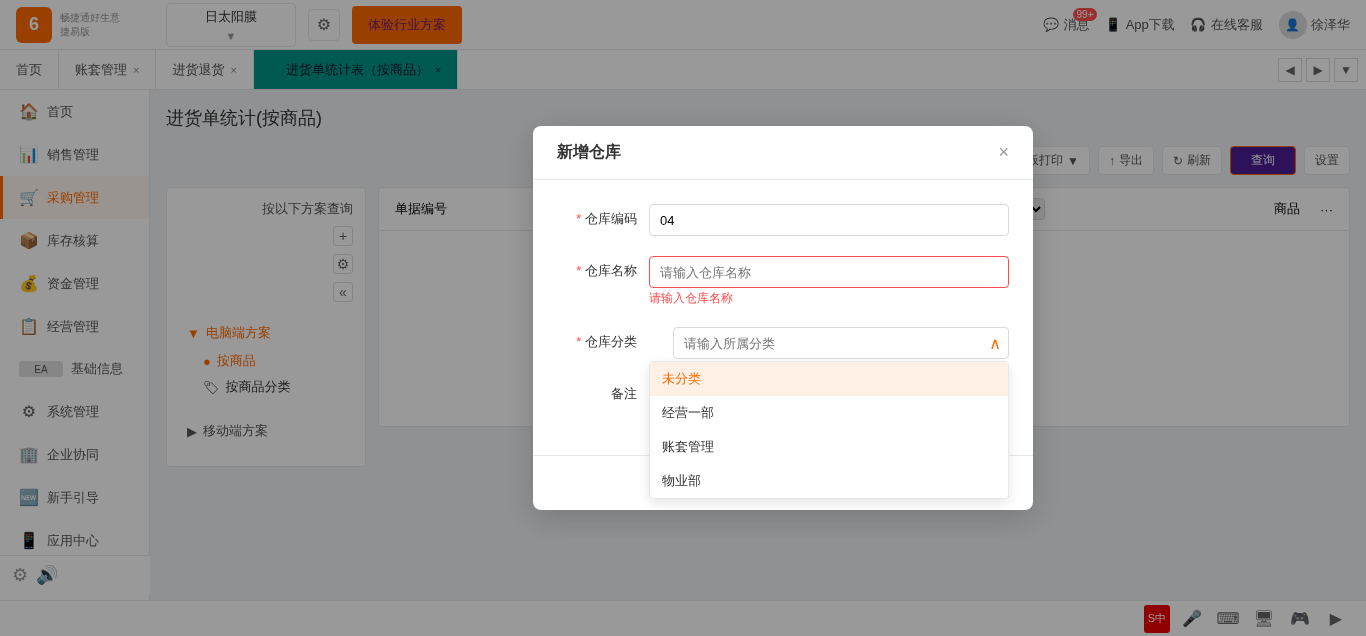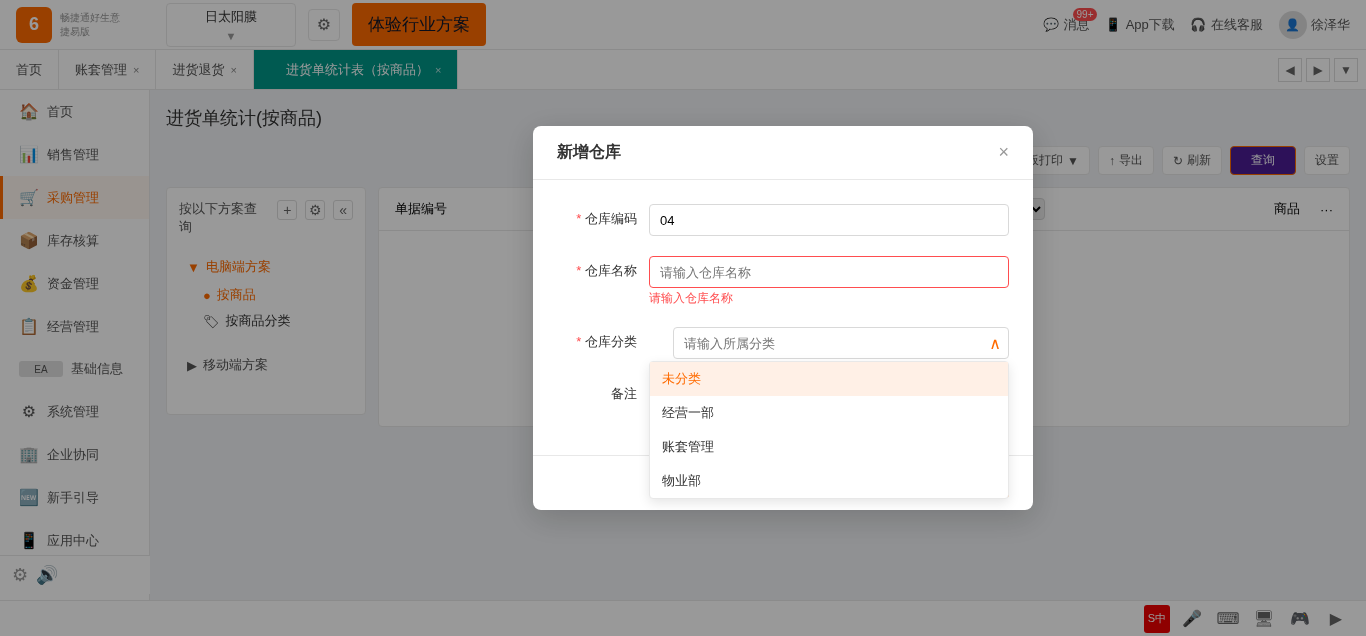--- a/index.html
+++ b/index.html
@@ -61,25 +61,25 @@
     .gear-btn {
       width: 32px; height: 32px;
       border: 1px solid #e8e8e8;
       border-radius: 4px;
       display: flex; align-items: center; justify-content: center;
       cursor: pointer; color: #666; font-size: 16px;
     }
     .trial-btn {
       padding: 10px 16px;
       background: #ff6b00;
-      color: #0f172a;
+      color: #701a75;
       border: none;
       border-radius: 4px;
       cursor: pointer;
-      font-size: 17px;
+      font-size: 13px;
     }
 
     .header-right {
       display: flex;
       align-items: center;
       gap: 16px;
     }
     .header-right-item {
       display: flex;
       align-items: center;
@@ -124,21 +124,21 @@
       padding: 0 16px;
       border-right: 1px solid #e8e8e8;
       cursor: pointer;
       font-size: 13px;
       color: #555;
       gap: 6px;
       white-space: nowrap;
     }
     .tab-item.active {
       background: #009688;
-      color: #ffffff;
+      color: #0f172a;
       padding-left: 32px;
     }
     .tab-close { font-size: 11px; opacity: 0.7; }
     .tab-spacer { flex: 1; }
     .tab-controls { display: flex; gap: 4px; padding: 0 8px; }
     .tab-ctrl-btn {
       width: 24px; height: 24px;
       border: 1px solid #ddd;
       background: #fff;
       cursor: pointer;
@@ -219,25 +219,26 @@
 
     .filter-area {
       background: #fff;
       border-radius: 4px;
       padding: 12px;
       margin-bottom: 12px;
       border: 1px solid #e8e8e8;
     }
     .filter-header {
       display: flex;
-      align-items: flex-start;
+      align-items: flex-end;
       gap: 8px;
       margin-bottom: 8px;
       font-size: 13px;
       color: #555;
+      flex-direction: column;
     }
     .filter-add { width: 20px; height: 20px; border: 1px solid #ddd; border-radius: 3px; cursor: pointer; display: flex; align-items: center; justify-content: center; font-size: 14px; color: #666; }
     .filter-section { padding: 8px 0; }
     .filter-label { display: flex; align-items: center; gap: 6px; padding: 6px 8px; cursor: pointer; color: #ff6b00; font-size: 13px; }
     .filter-option { display: flex; align-items: center; gap: 6px; padding: 4px 24px; cursor: pointer; color: #333; font-size: 13px; }
 
     .main-content {
       background: #fff;
       border-radius: 4px;
       border: 1px solid #e8e8e8;

